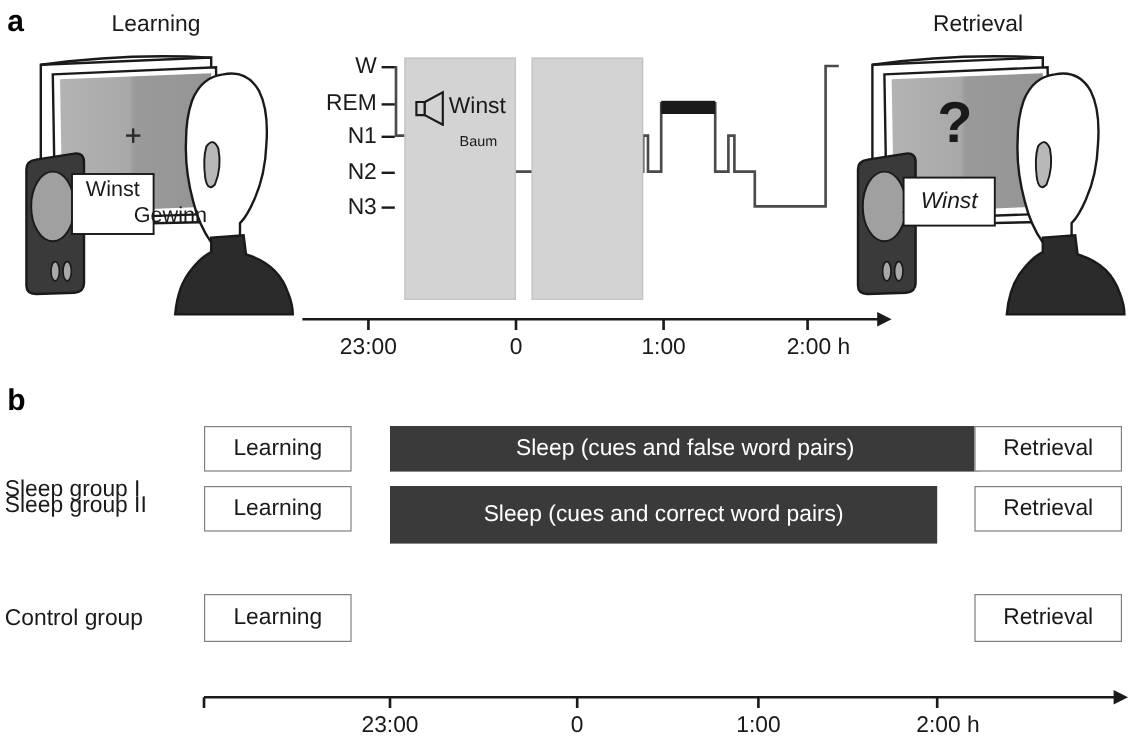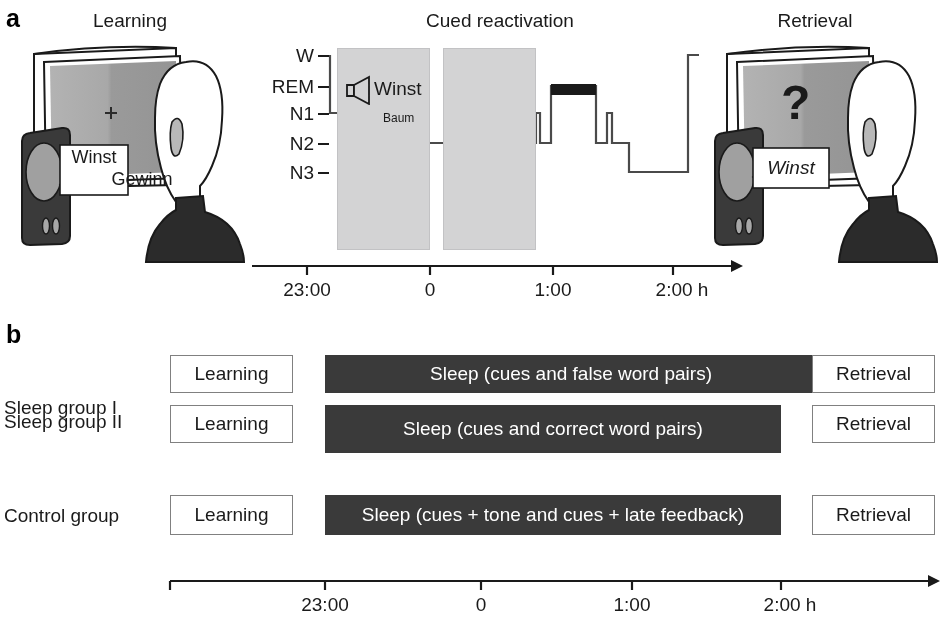--- a/index.html
+++ b/index.html
@@ -105,21 +105,20 @@
   }
 </style>
 </head>
 <body>
 
 <div class="fig">
 
   <div class="panel-letter" id="panel-a-letter">a</div>
 
   <div class="section-title" id="title-learning">Learning</div>
-  <div class="section-title" id="title-cued">Cued reactivation</div>
   <div class="section-title" id="title-retrieval">Retrieval</div>
 
   <svg class="fig" style="pointer-events:none" width="946" height="621" viewBox="0 0 946 621">
     <defs>
       <linearGradient id="screenGrad" x1="0" y1="0" x2="1" y2="0">
         <stop offset="0%" stop-color="#b3b3b3"></stop>
         <stop offset="45%" stop-color="#a8a8a8"></stop>
         <stop offset="48%" stop-color="#9a9a9a"></stop>
         <stop offset="100%" stop-color="#949494"></stop>
       </linearGradient>
@@ -284,21 +283,20 @@
   <div class="bar-sleep" style="left:325px; top:355px; width:492px; height:38px;">Sleep (cues and false word pairs)</div>
   <div class="box-retrieval" style="left:812px; top:355px; width:123px; height:38px;">Retrieval</div>
 
   <div class="group-label" style="top:411px;">Sleep group II</div>
   <div class="box-learning" style="left:170px; top:405px; width:123px; height:38px;">Learning</div>
   <div class="bar-sleep" style="left:325px; top:405px; width:456px; height:48px;">Sleep (cues and correct word pairs)</div>
   <div class="box-retrieval" style="left:812px; top:405px; width:123px; height:38px;">Retrieval</div>
 
   <div class="group-label" style="top:505px;">Control group</div>
   <div class="box-learning" style="left:170px; top:495px; width:123px; height:40px;">Learning</div>
-  <div class="bar-sleep" style="left:325px; top:495px; width:456px; height:40px;">Sleep (cues + tone and cues + late feedback)</div>
   <div class="box-retrieval" style="left:812px; top:495px; width:123px; height:40px;">Retrieval</div>
 
   <div class="time-axis-label" style="left:120px; top:622px; width:100px;text-align:center;">22:00</div>
   <div class="time-axis-label" style="left:275px; top:594px; width:100px;">23:00</div>
   <div class="time-axis-label" style="left:456px; top:594px; width:50px;">0</div>
   <div class="time-axis-label" style="left:589px; top:594px; width:86px;">1:00</div>
   <div class="time-axis-label" style="left:737px; top:594px; width:106px;">2:00 h</div>
 
 </div>
 

